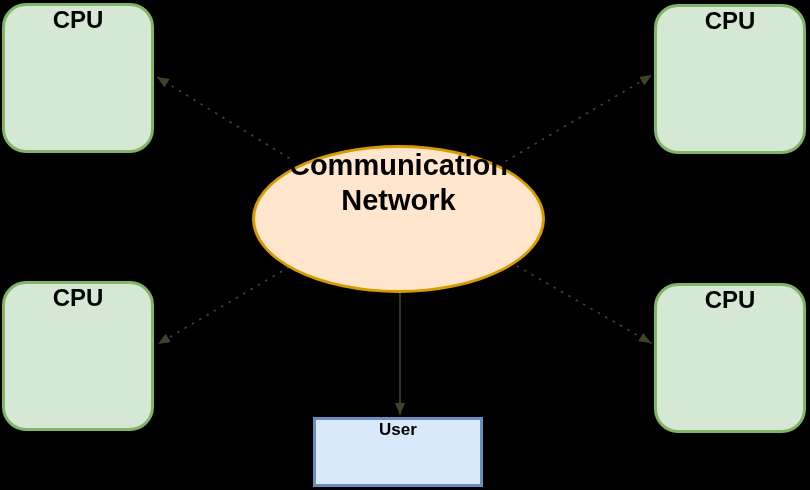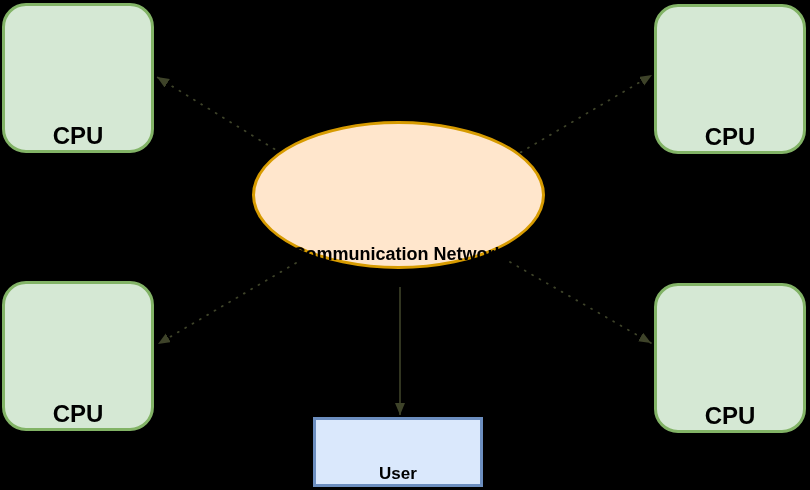--- a/index.html
+++ b/index.html
@@ -22,44 +22,44 @@
     stroke-width: 1.8;
     stroke-dasharray: 1 7.5;
     stroke-linecap: round;
   }
   .edges .solid { stroke-width: 1.6; }
   #arrowhead path { fill: var(--connector, #3e4329); }
   .node {
     position: absolute;
     box-sizing: border-box;
     display: flex;
-    align-items: flex-end;
+    align-items: flex-start;
     justify-content: center;
     text-align: center;
     color: var(--text, #000000);
     font-weight: bold;
   }
   .cpu {
     width: 152px; height: 150px;
     background: var(--cpu-fill, #d5e8d4);
     border: 3px solid var(--cpu-border, #82b366);
     border-radius: 24px;
     font-size: 24px;
   }
   .cpu.tl { left: 2px;  top: 3px; }
   .cpu.tr { left: 654px; top: 4px; }
   .cpu.bl { left: 2px;  top: 281px; }
   .cpu.br { left: 654px; top: 283px; }
   .network {
-    left: 252px; top: 121px;
+    left: 252px; top: 145px;
     width: 293px; height: 148px;
     background: var(--network-fill, #ffe6cc);
     border: 3px solid var(--network-border, #d79b00);
     border-radius: 50%;
-    font-size: 18px;
+    font-size: 29px;
     line-height: 1.2;
   }
   .network .label { display: inline-block; width: 230px; }
   .user {
     left: 313px; top: 417px;
     width: 170px; height: 70px;
     background: var(--user-fill, #dae8fc);
     border: 3px solid var(--user-border, #6c8ebf);
     font-size: 17px;
   }

